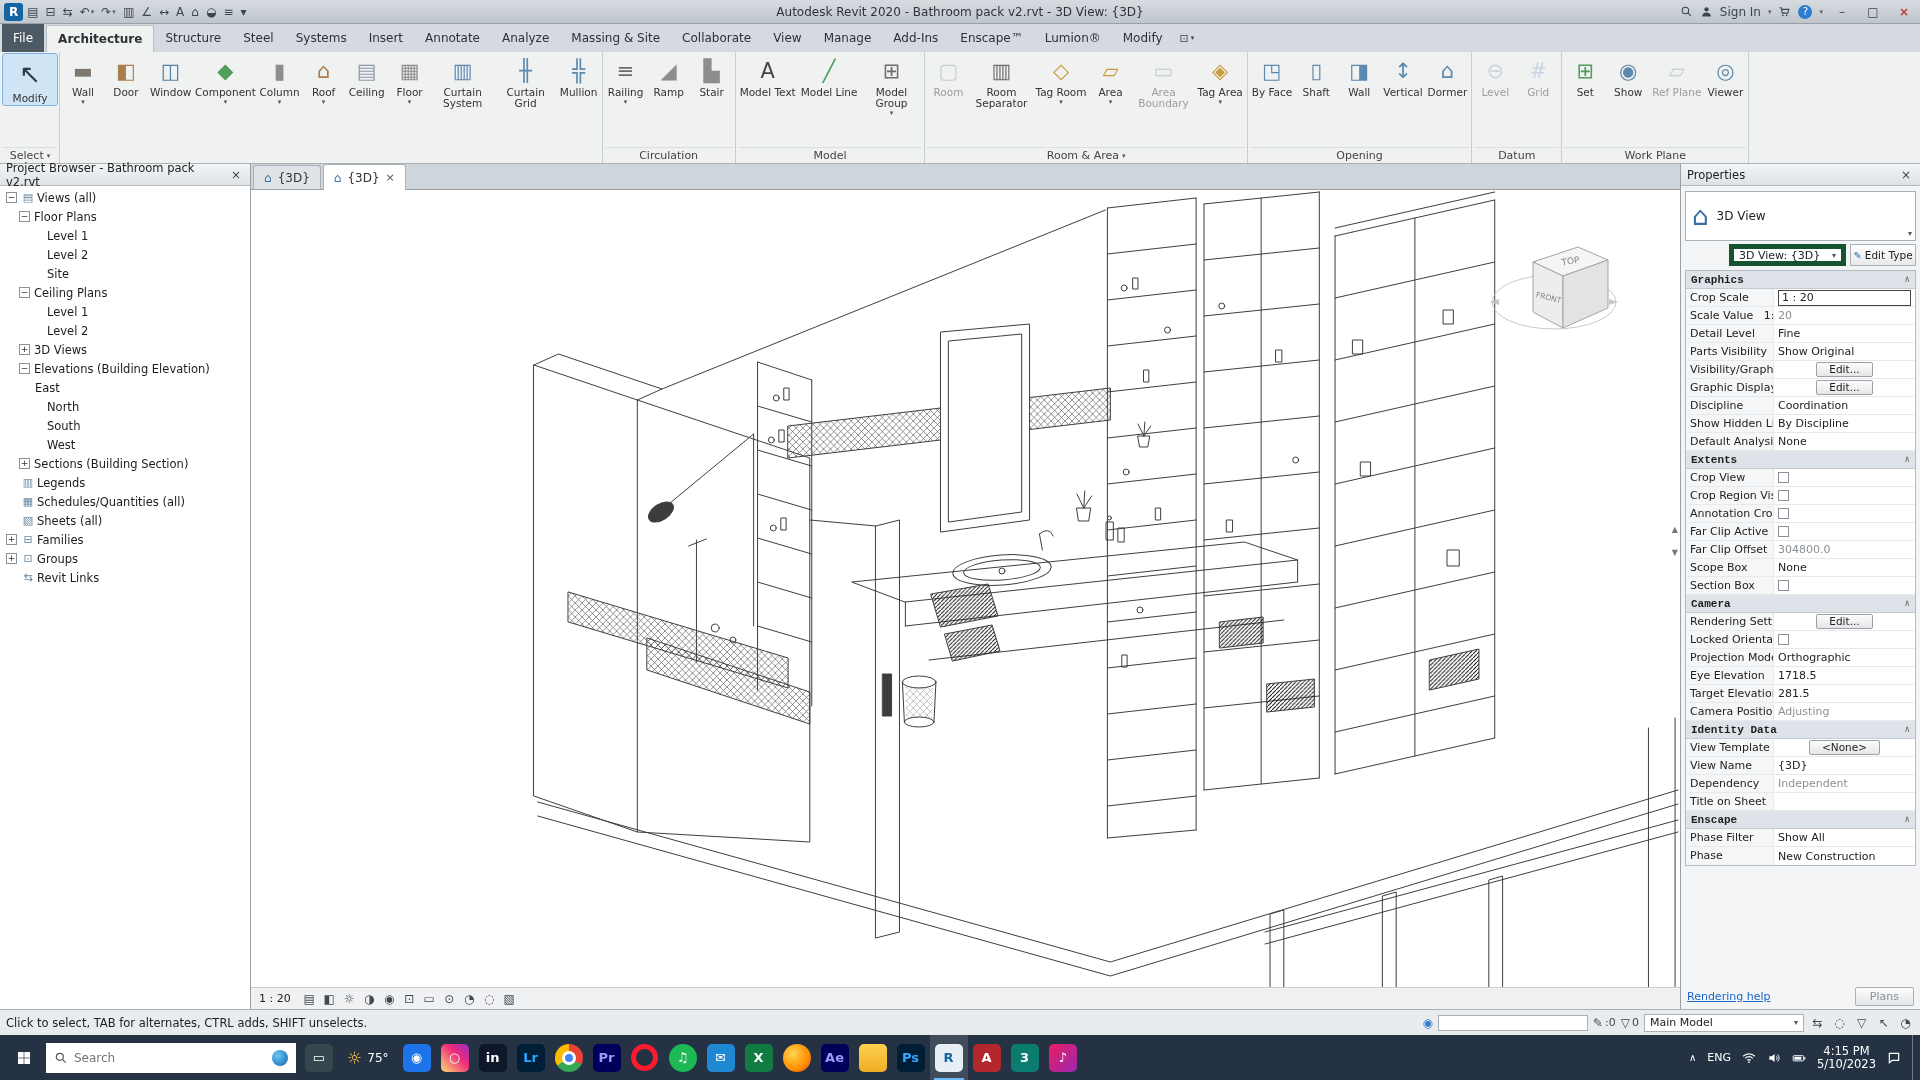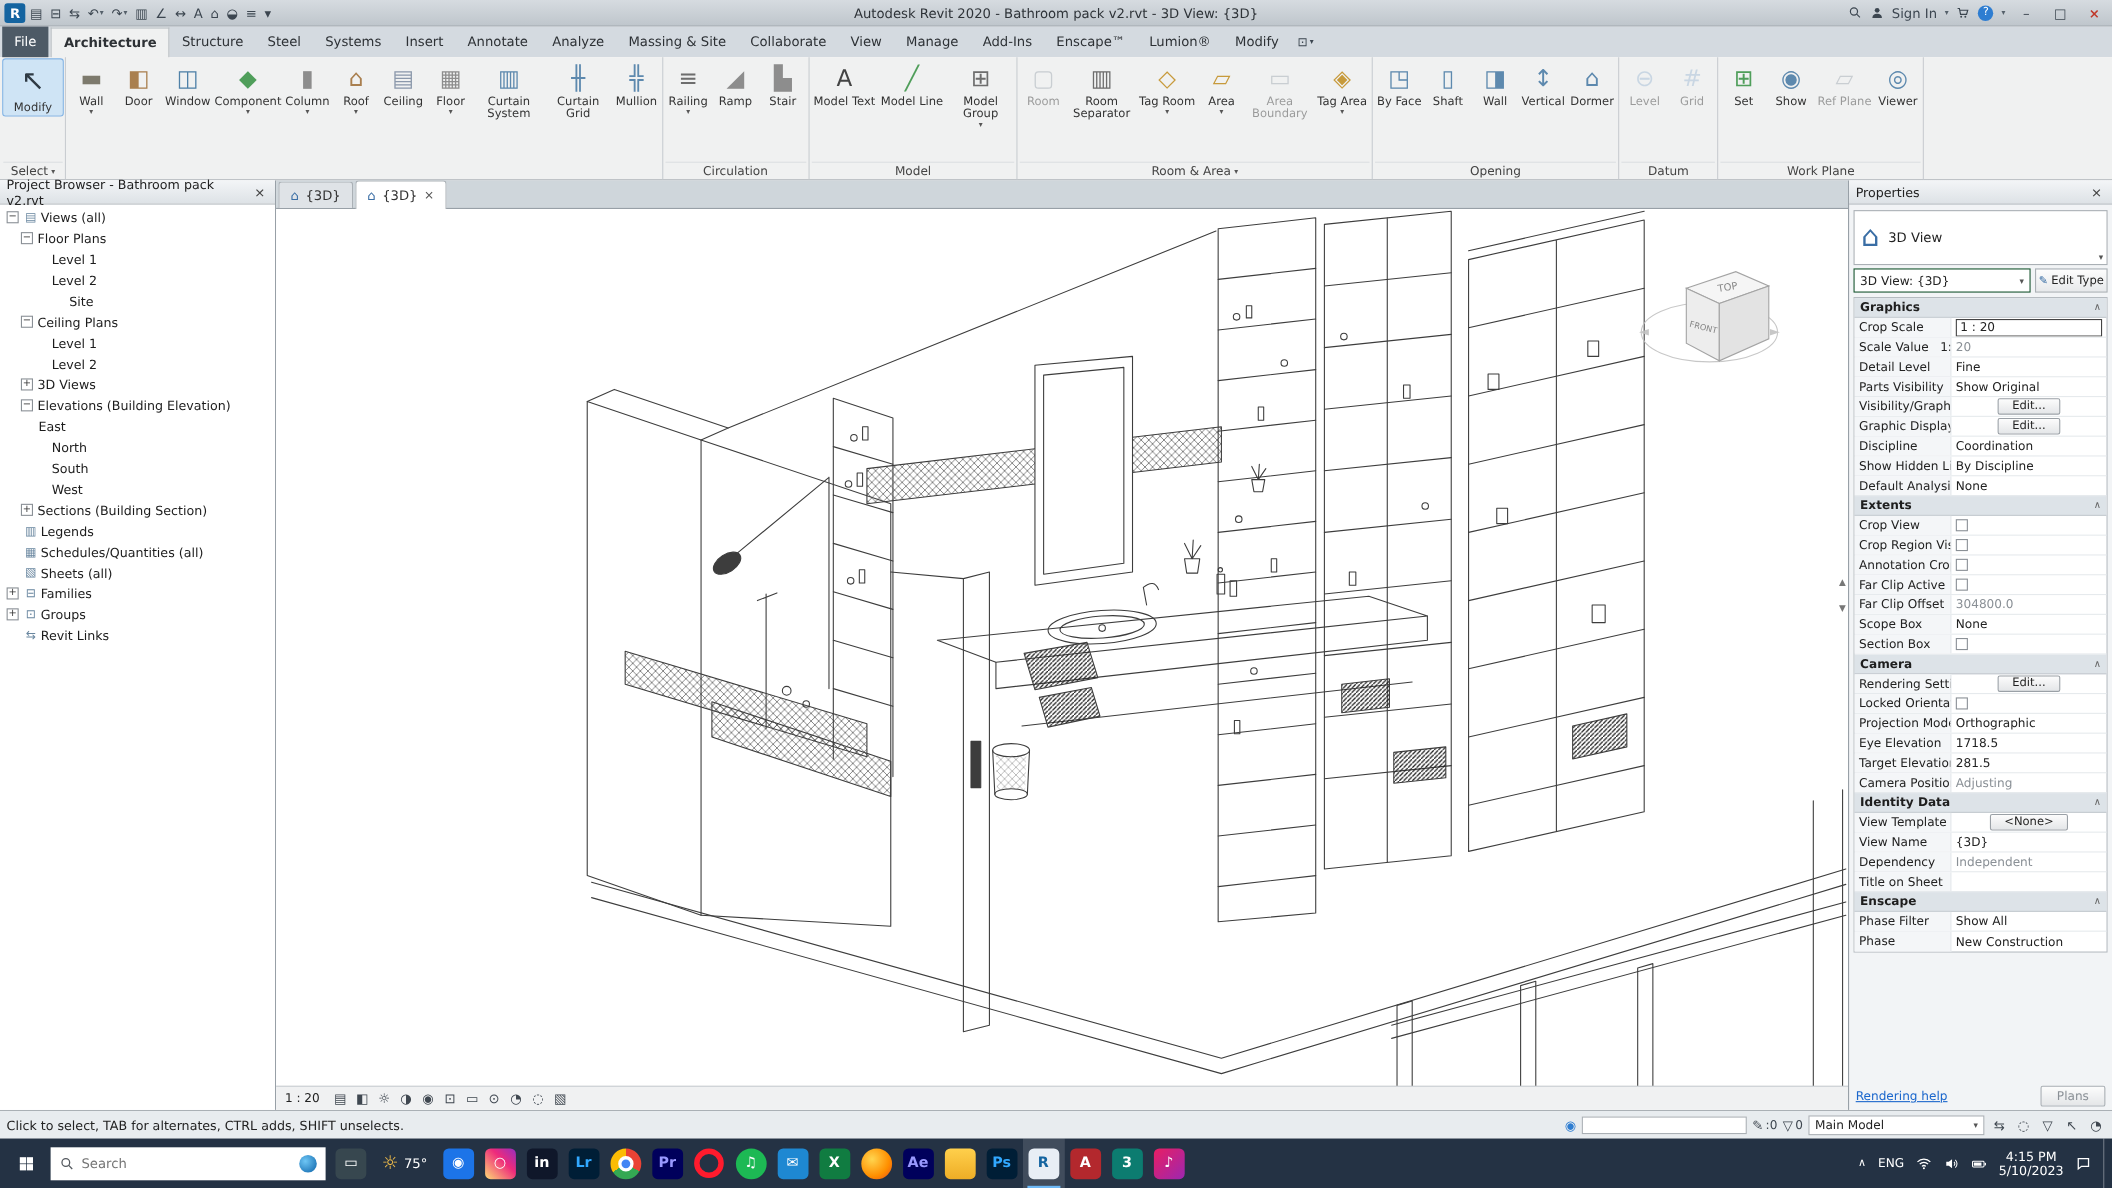--- a/index.html
+++ b/index.html
@@ -87,29 +87,29 @@
     font-size:12px; color:#3f4750; }
 
   
   .props { width:240px; background:#f2f4f6; border-left:1px solid #98a0a7; display:flex; flex-direction:column; font-size:11px; }
   .type-selector { margin:5px 4px 3px; height:50px; background:#fff; border:1px solid #aab0b5; display:flex;
     align-items:center; gap:8px; padding:2px 6px; position:relative; }
   .ts-icon { font-size:26px; color:#3a6ea5; }
   .ts-label { font-size:12px; color:#222; }
   .ts-caret { position:absolute; right:3px; bottom:2px; font-size:8px; color:#555; }
   .instance-row { margin:0 4px 4px; display:flex; gap:4px; height:22px; }
-  .instance-combo { flex:1; background:#fff; border:1px solid #14532d; display:flex; align-items:center;
-    padding:0 5px; font-size:11px; position:relative; }
+  .instance-combo { flex:1; background:#fff; border:5px solid #14532d; display:flex; align-items:center;
+    padding:0 5px; font-size:11px; position:relative;margin-left:44px; }
   .instance-combo .caret { margin-left:auto; font-size:8px; color:#555; }
   .edit-type { width:66px; border:1px solid #aab0b5; background:linear-gradient(#fdfdfd,#e7e9eb);
     display:flex; align-items:center; justify-content:center; gap:3px; font-size:10.5px; color:#222; }
   .edit-type .g { font-size:10px; color:#3a6ea5; }
   .prop-grid { margin:0 4px; background:#fff; border:1px solid #b5bbc0; }
   .pg-header { height:18px; background:#dde3e8; border-bottom:1px solid #c5cad0; display:flex; align-items:center;
-    padding:0 5px; font-size:11px; color:#1e1e1e; font-weight:bold; }
+    padding:0 5px; font-size:11px; color:#1e1e1e; font-weight:bold;font-family:Liberation Mono, monospace; }
   .pg-chev { margin-left:auto; font-size:9px; color:#666; font-weight:normal; }
   .pg-row { height:18px; display:flex; border-bottom:1px solid #e6eaed; }
   .pg-row:last-child { border-bottom:none; }
   .pg-label { width:88px; flex:none; padding:0 4px; background:#f4f6f8; border-right:1px solid #e6eaed;
     line-height:17px; white-space:nowrap; overflow:hidden; color:#222; }
   .pg-value { flex:1; padding:0 4px; line-height:17px; white-space:nowrap; overflow:hidden; display:flex; align-items:center; }
   .pg-value.muted { color:#8a9096; }
   .pg-btn { margin:0 auto; border:1px solid #9aa0a6; background:linear-gradient(#fcfcfc,#e4e6e8);
     line-height:13px; padding:0 12px; font-size:10.5px; border-radius:2px; color:#222; }
   .pg-input { background:#fff; border:1px solid #444; line-height:14px; padding:0 3px; width:100%; }
@@ -521,21 +521,21 @@
           <div class="tlabel">Floor Plans</div>
         </div>
         <div class="tnode" style="padding-left: 32px;">
           <div class="texp hidden"></div>
           <div class="tlabel">Level 1</div>
         </div>
         <div class="tnode" style="padding-left: 32px;">
           <div class="texp hidden"></div>
           <div class="tlabel">Level 2</div>
         </div>
-        <div class="tnode" style="padding-left: 48px;">
+        <div class="tnode" style="padding-left: 32px;">
           <div class="texp hidden"></div>
           <div class="tlabel">Site</div>
         </div>
         <div class="tnode" style="padding-left: 19px;">
           <div class="texp">−</div>
           <div class="tlabel">Ceiling Plans</div>
         </div>
         <div class="tnode" style="padding-left: 32px;">
           <div class="texp hidden"></div>
           <div class="tlabel">Level 1</div>

